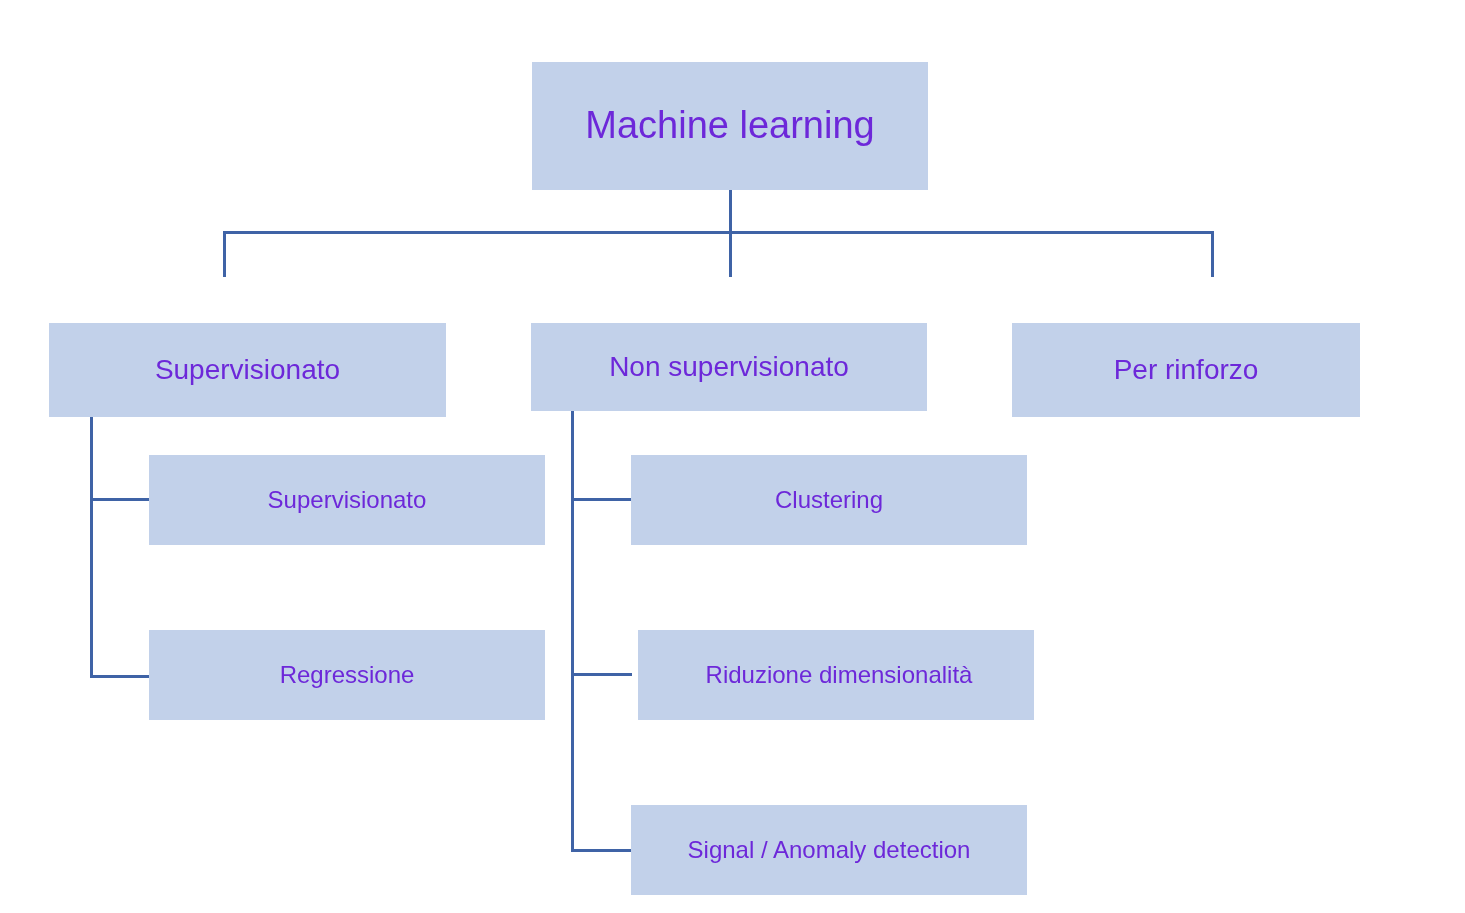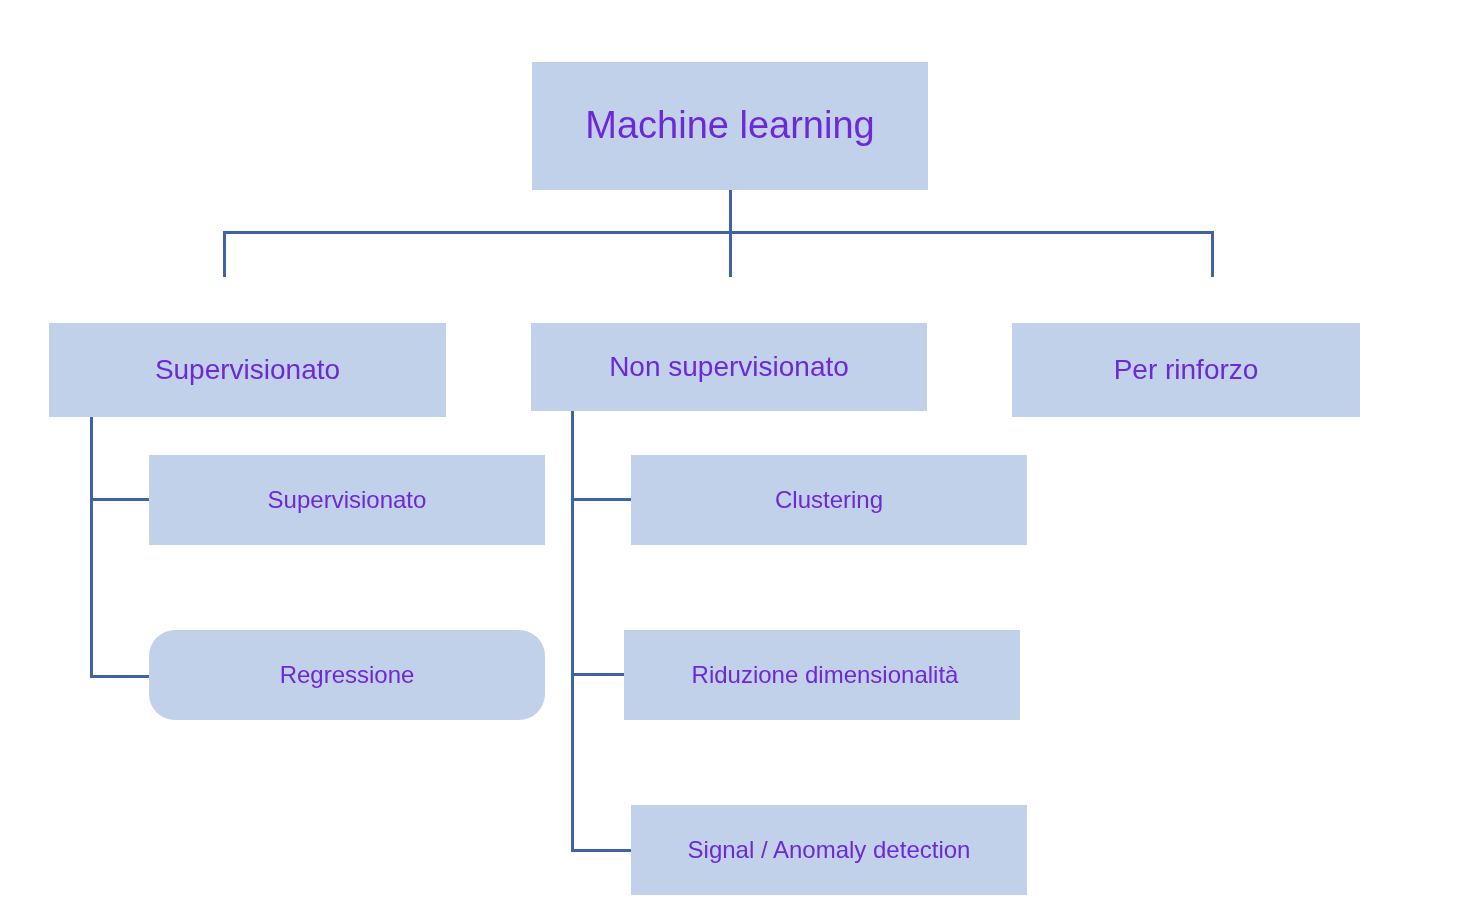--- a/index.html
+++ b/index.html
@@ -60,25 +60,25 @@
   
   #node-root      { left: 532px; top: 62px;  width: 396px; height: 128px; }
 
   
   #node-supervised    { left: 49px;   top: 276px; width: 397px; height: 94px; }
   #node-unsupervised  { left: 531px;  top: 276px; width: 396px; height: 88px; }
   #node-reinforcement { left: 1012px; top: 276px; width: 348px; height: 94px; }
 
   
   #node-classification { left: 149px; top: 455px; width: 396px; height: 90px; }
-  #node-regression     { left: 149px; top: 630px; width: 396px; height: 90px; border-radius: 26px; }
+  #node-regression     { left: 149px; top: 630px; width: 396px; height: 90px; }
 
   
   #node-clustering        { left: 631px; top: 455px; width: 396px; height: 90px; }
-  #node-dimreduction      { left: 624px; top: 630px; width: 396px; height: 90px; padding-left: 16px; }
+  #node-dimreduction      { left: 638px; top: 630px; width: 396px; height: 90px; padding-left: 16px; }
   #node-anomaly-detection { left: 631px; top: 805px; width: 396px; height: 90px; }
 
   
   #conn-root-stem   { left: 729px; top: 190px; height: 43px; }
   #conn-bus         { left: 223px; top: 231px; width: 991px; }
   #conn-drop-left   { left: 223px; top: 231px; height: 46px; }
   #conn-drop-center { left: 729px; top: 231px; height: 46px; }
   #conn-drop-right  { left: 1211px; top: 231px; height: 46px; }
 
   

